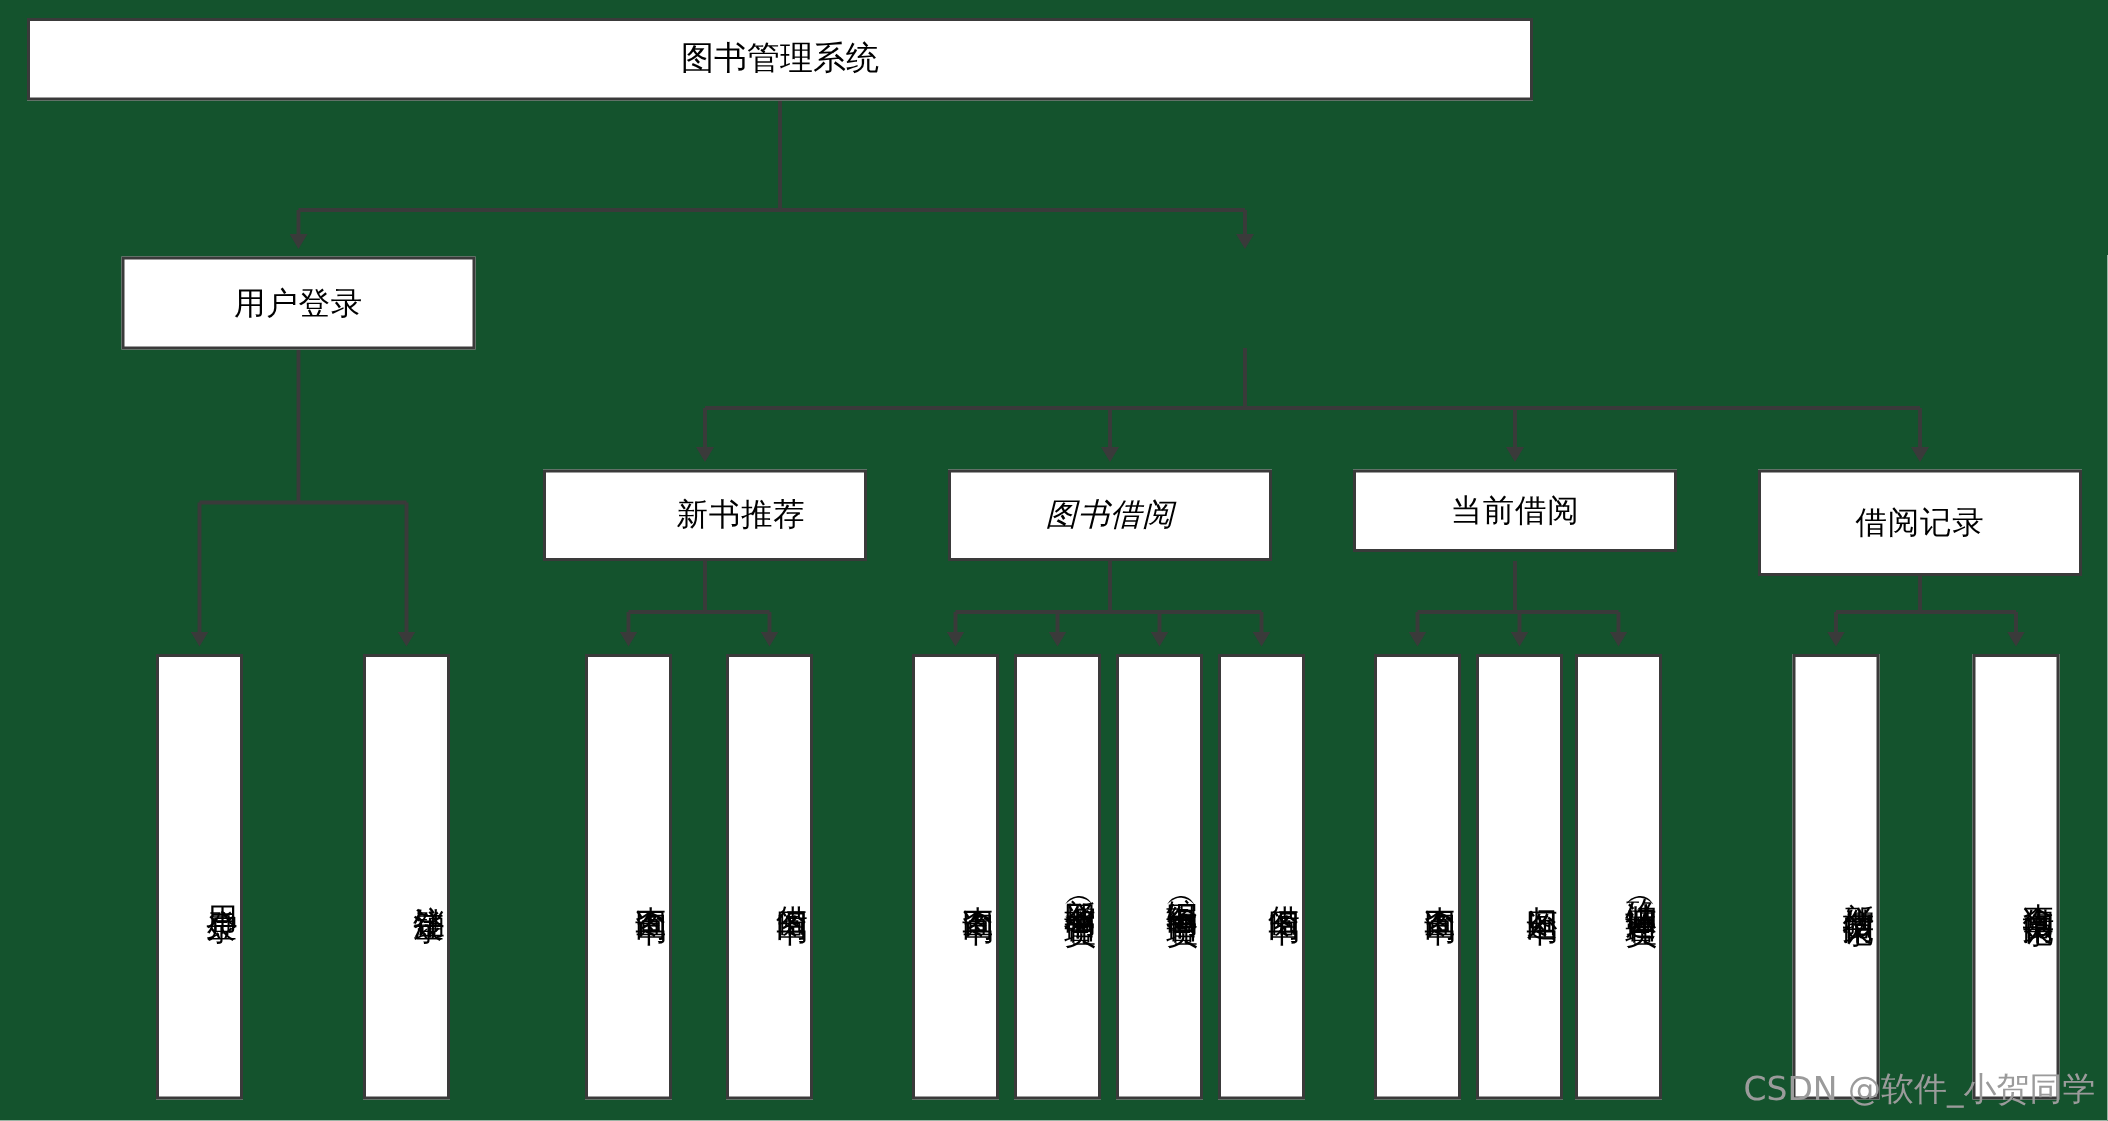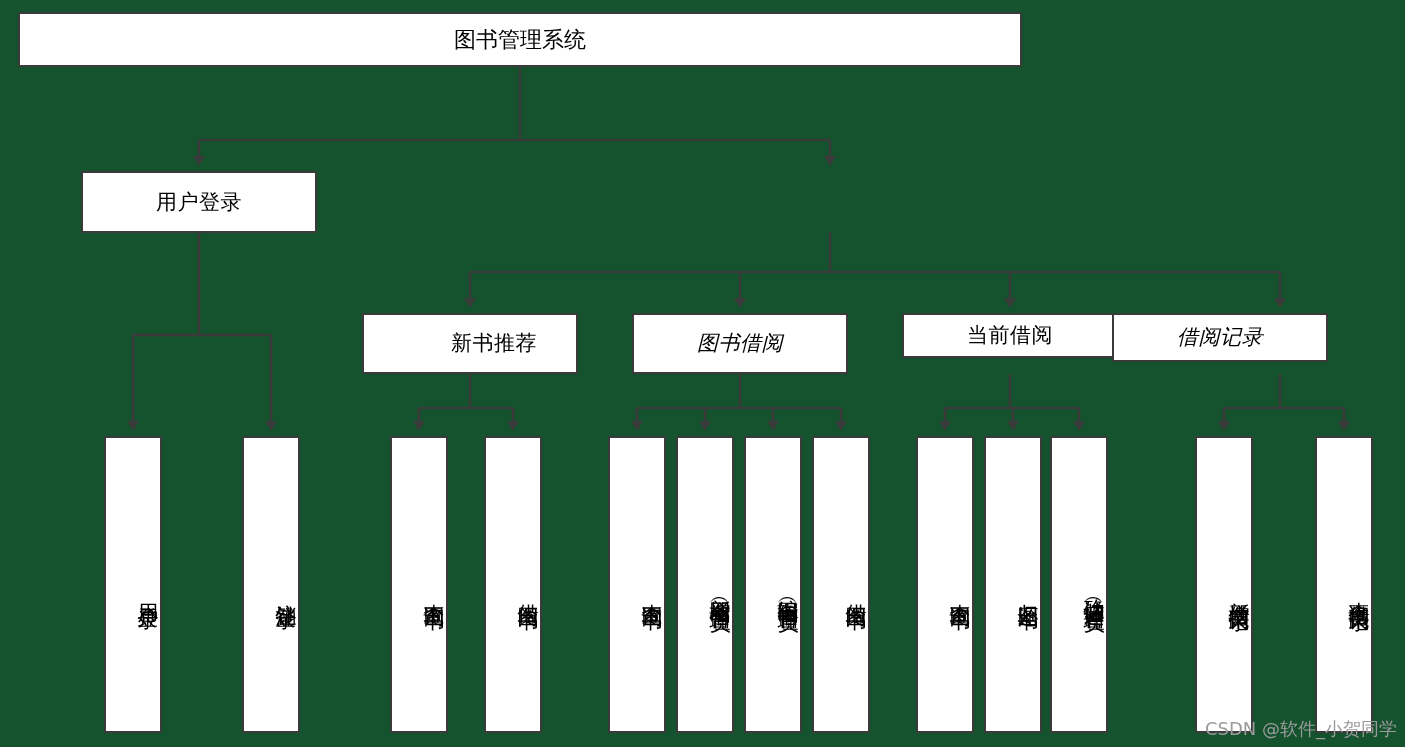--- a/index.html
+++ b/index.html
@@ -54,21 +54,21 @@
   }
   .node.leaf .lbl {
     writing-mode: vertical-rl;
     text-orientation: upright;
     display: block;
   }
   #watermark {
     position: absolute;
     right: 8px;
     bottom: 6px;
-    font-size: 18px;
+    font-size: 22px;
     color: #9b9b9b;
     white-space: nowrap;
     pointer-events: none;
   }
 </style>
 </head>
 <body>
 
 <div id="canvas">
 
@@ -130,24 +130,24 @@
   <div class="node h" style="left:81px; top:171px; width:236px; height:62px;">
     <span class="lbl">用户登录</span>
   </div>
 
   <div class="node h" style="left:362px; top:313px; width:216px; height:61px;padding-left:48px;">
     <span class="lbl">新书推荐</span>
   </div>
   <div class="node h" style="left:632px; top:313px; width:216px; height:61px;font-style:italic;">
     <span class="lbl">图书借阅</span>
   </div>
-  <div class="node h" style="left:902px; top:313px; width:216px; height:45px;justify-content:center;">
+  <div class="node h" style="left:902px; top:313px; width:216px; height:55px;justify-content:center;">
     <span class="lbl">当前借阅</span>
   </div>
-  <div class="node h" style="left:1112px; top:313px; width:216px; height:49px;font-style:italic;">
+  <div class="node h" style="left:1172px; top:313px; width:216px; height:71px;">
     <span class="lbl">借阅记录</span>
   </div>
 
   <div class="node leaf" style="left:104px; top:436px; width:58px; height:297px;">
     <span class="lbl">用户登录</span>
   </div>
   <div class="node leaf" style="left:242px; top:436px; width:58px; height:297px;">
     <span class="lbl">注销登录</span>
   </div>
 

